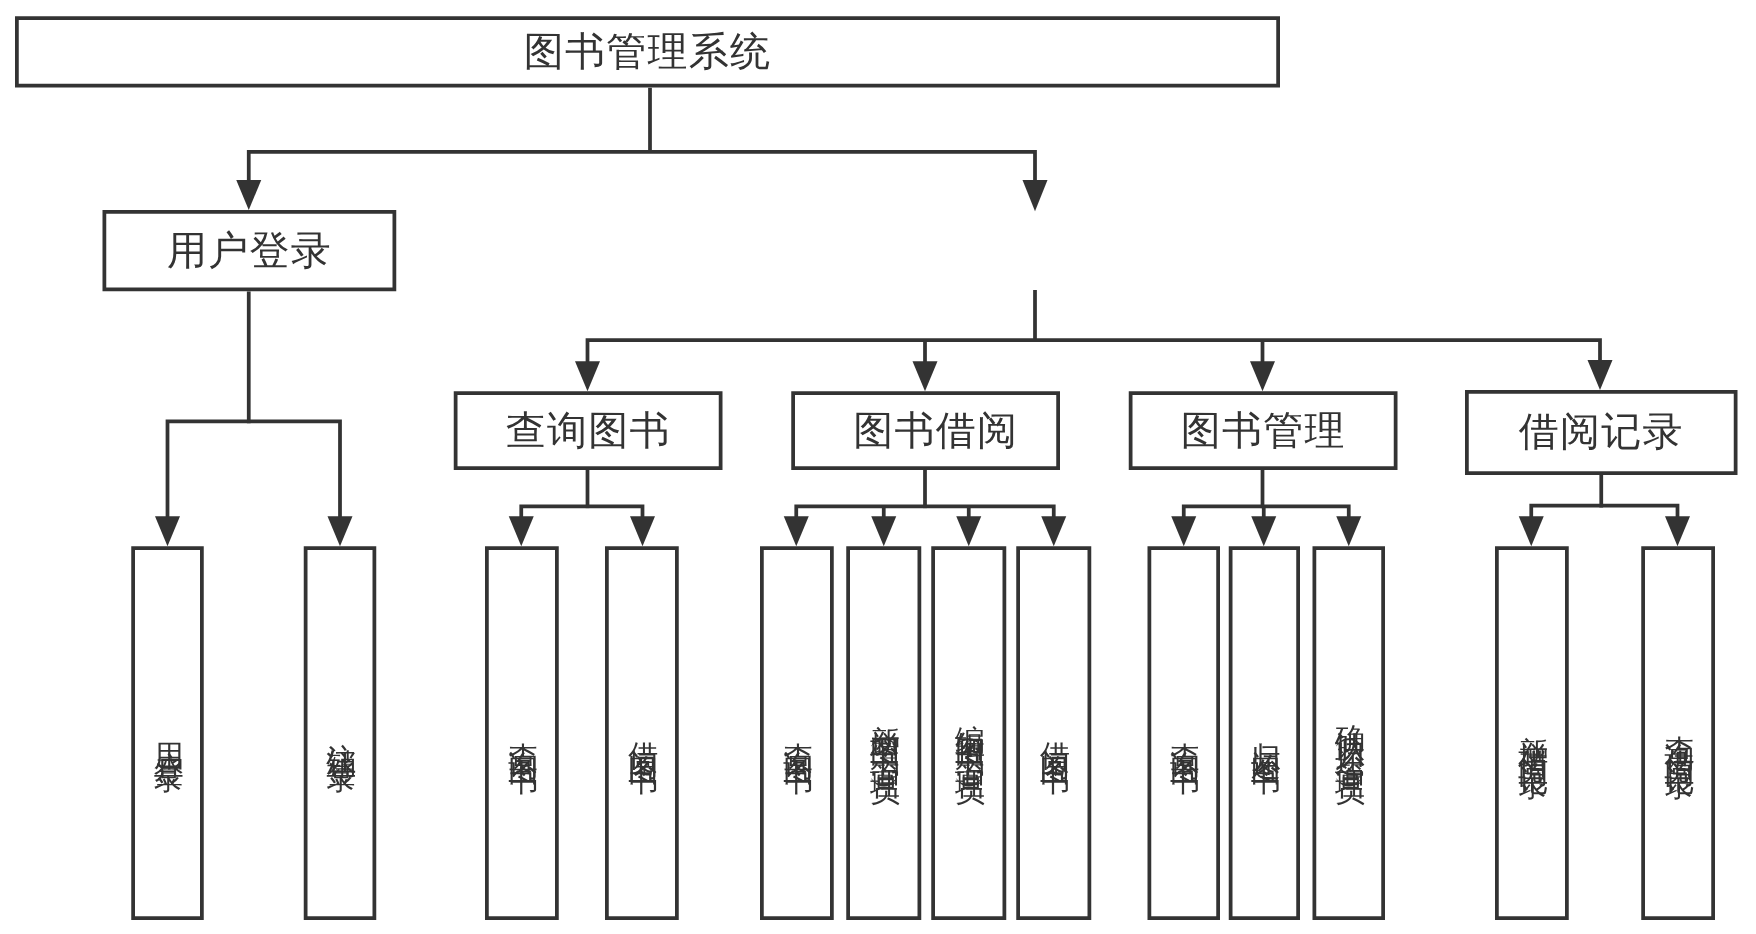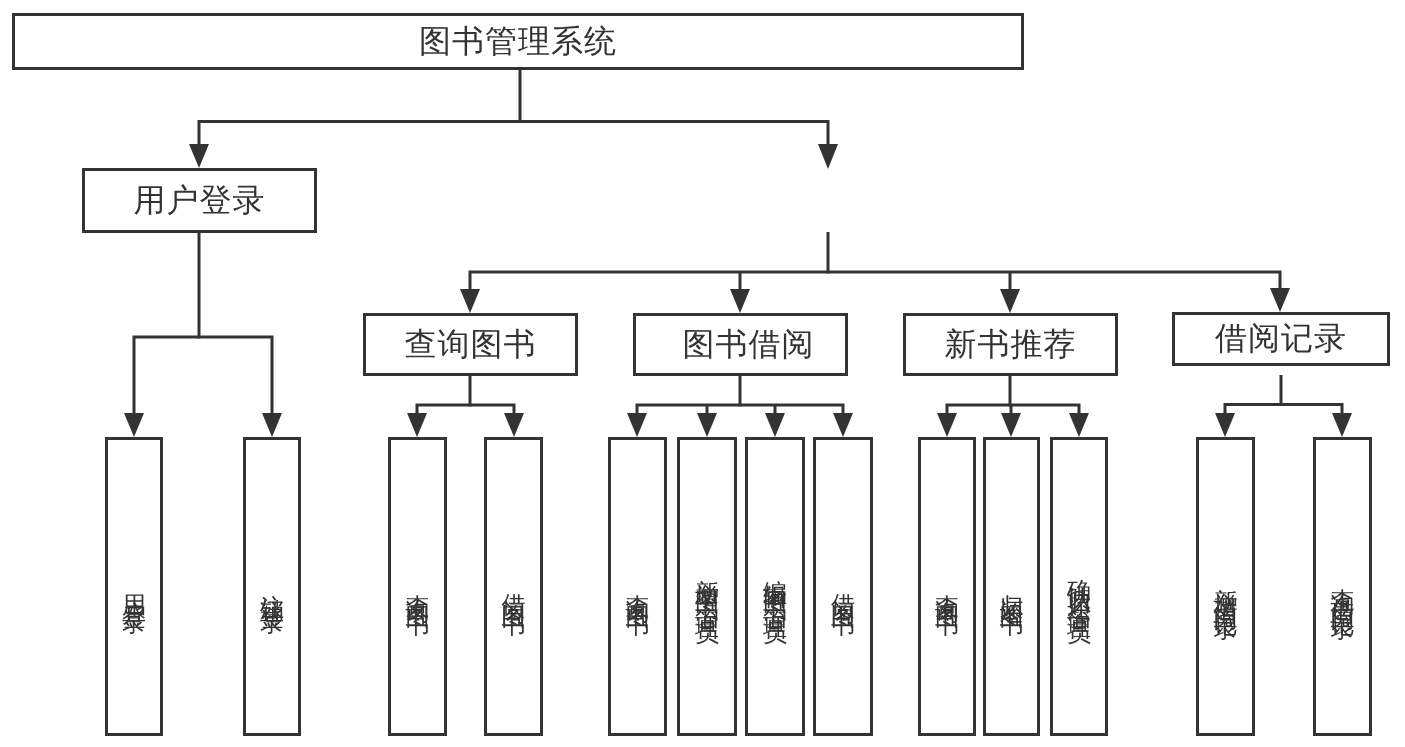--- a/index.html
+++ b/index.html
@@ -102,23 +102,23 @@
     <span>用户登录</span>
   </div>
 
   <div class="box h" style="left:363px;top:313px;width:215px;height:63px;">
     <span>查询图书</span>
   </div>
   <div class="box h" style="left:633px;top:313px;width:215px;height:63px;padding-left:16px;">
     <span>图书借阅</span>
   </div>
   <div class="box h" style="left:903px;top:313px;width:215px;height:63px;">
-    <span>新书推荐</span>
+    <span>图书管理</span>
   </div>
-  <div class="box h" style="left:1172px;top:312px;width:218px;height:54px;">
+  <div class="box h" style="left:1172px;top:312px;width:218px;height:68px;">
     <span>借阅记录</span>
   </div>
 
   <div class="box v" style="left:105px;top:437px;width:58px;height:299px;">
     <span>用户登录</span>
   </div>
   <div class="box v" style="left:243px;top:437px;width:58px;height:299px;">
     <span>注销登录</span>
   </div>
 

